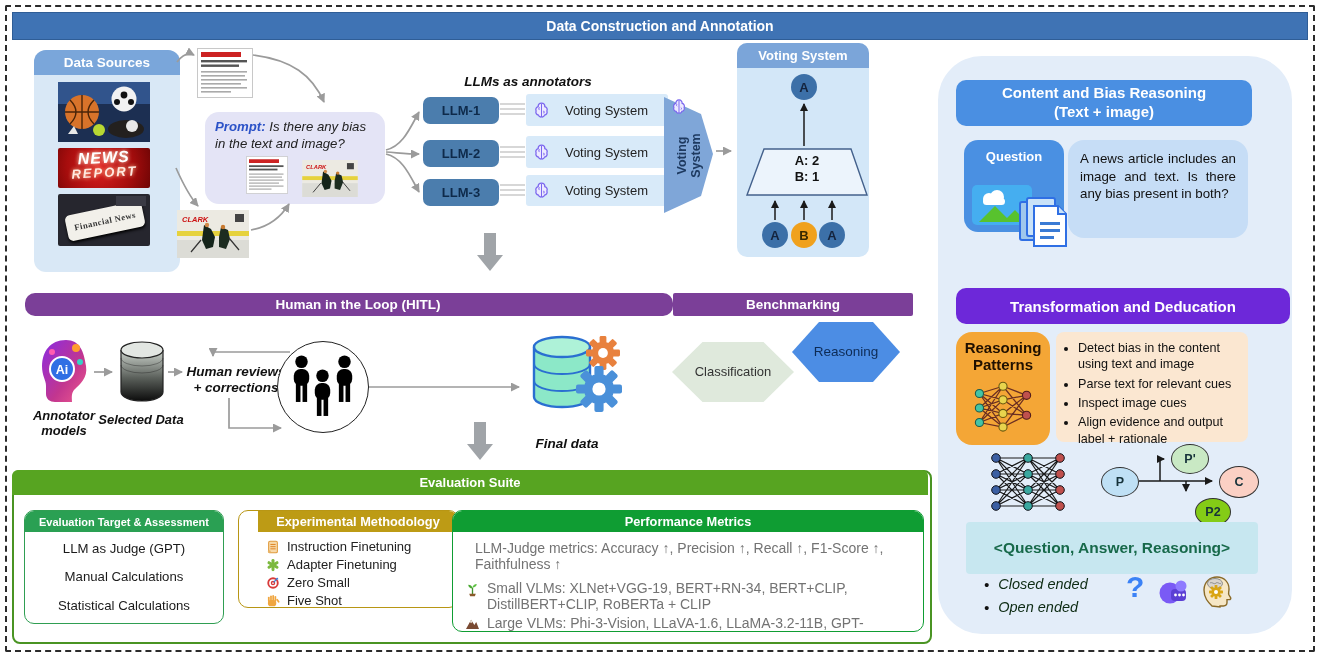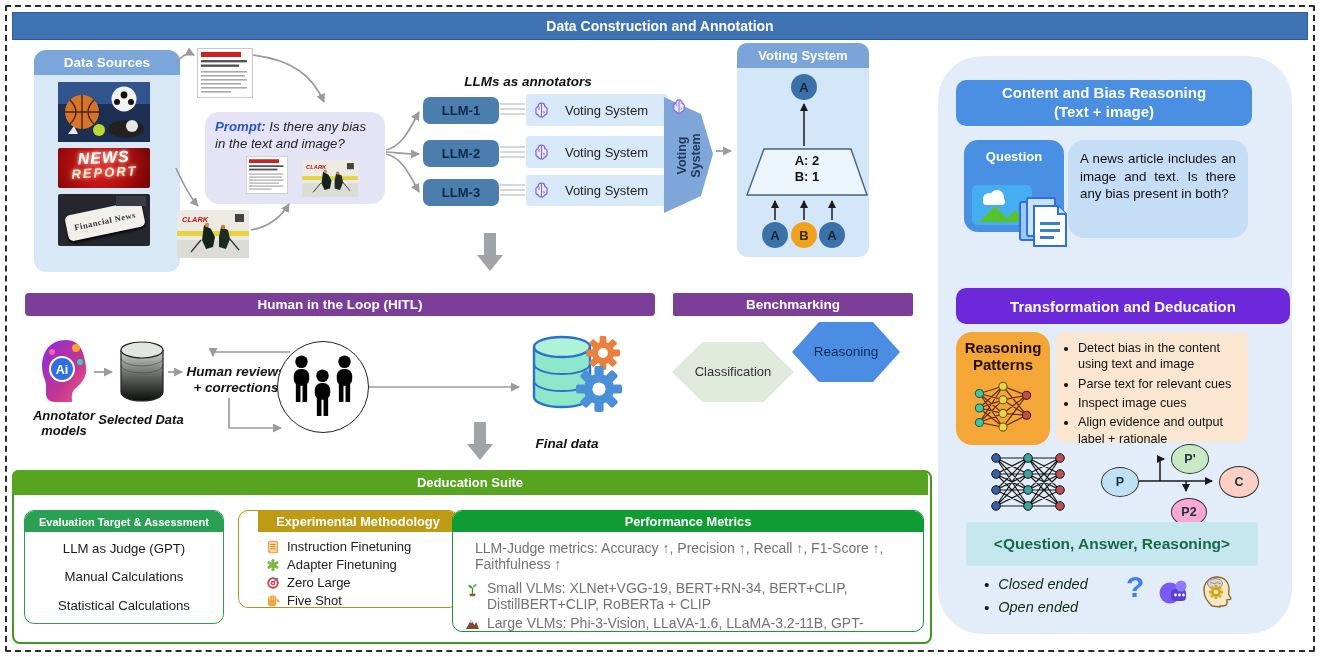--- a/index.html
+++ b/index.html
@@ -212,21 +212,21 @@
   <div class="abs circ" style="left:762px;top:222px;width:26px;height:26px;background:#3c70a8;font-size:13px;color:#14243e;">
     <span>A</span>
   </div>
   <div class="abs circ" style="left:791px;top:222px;width:26px;height:26px;background:#f0a11d;font-size:13px;color:#3a2a00;">
     <span>B</span>
   </div>
   <div class="abs circ" style="left:819px;top:222px;width:26px;height:26px;background:#3c70a8;font-size:13px;color:#14243e;">
     <span>A</span>
   </div>
 
-  <div class="abs bar" style="left:25px;top:293px;width:630px;height:23px;background:#7b3f98;border-radius:4px;font-size:13.5px;">
+  <div class="abs bar" style="left:25px;top:293px;width:630px;height:23px;background:#7b3f98;border-radius:10px;font-size:13.5px;padding-left:18px;">
     <span>Human in the Loop (HITL)</span>
   </div>
 
   <svg class="abs" style="left:36px;top:336px;" width="56" height="68" viewBox="0 0 56 68">
     <defs>
       <linearGradient id="aig" x1="0" y1="0" x2="1" y2="1">
         <stop offset="0" stop-color="#8a2be2"></stop>
           <stop offset="0.6" stop-color="#c2368f"></stop>
           <stop offset="1" stop-color="#f05a8e"></stop>
       </linearGradient>
@@ -290,21 +290,21 @@
   </div>
   <div class="abs hex" style="left:672px;top:342px;width:122px;height:60px;background:#dfe9dc;font-size:13px;color:#333;z-index:1;">
     <span>Classification</span>
   </div>
   <div class="abs hex" style="left:792px;top:322px;width:108px;height:60px;background:#4c8de4;font-size:13.5px;color:#0d2b55;z-index:2;">
     <span>Reasoning</span>
   </div>
 
   <div class="abs" style="left:12px;top:470px;width:916px;height:170px;background:#fff;border:2px solid #4a9423;border-radius:8px;"></div>
   <div class="abs bar" style="left:12px;top:470px;width:916px;height:25px;background:#57a421;border-radius:6px 6px 0 0;font-size:13px;">
-    <span>Deducation Suite</span>
+    <span>Evaluation Suite</span>
   </div>
 
   <div class="abs card" style="left:24px;top:510px;width:198px;height:112px;border:1.6px solid #2f9e52;">
     <div class="bar" style="height:21px;background:#2aa053;font-size:11px;">
       <span>Evaluation Target &amp; Assessment</span>
     </div>
     <div style="display:flex;flex-direction:column;justify-content:space-around;height:86px;padding:2px 4px;">
       <div style="text-align:center;font-size:13.2px;color:#1a1a1a;">LLM as Judge (GPT)</div>
       <div style="text-align:center;font-size:13.2px;color:#1a1a1a;">Manual Calculations</div>
       <div style="text-align:center;font-size:13.2px;color:#1a1a1a;">Statistical Calculations</div>
@@ -338,21 +338,21 @@
       </div>
       <div class="m-row">
         <svg width="14" height="14" viewBox="0 0 16 16">
           <circle cx="8" cy="8" r="6.5" fill="#d83a3a"></circle>
             <circle cx="8" cy="8" r="4.4" fill="#fff"></circle>
             <circle cx="8" cy="8" r="2.6" fill="#d83a3a"></circle>
             <circle cx="8" cy="8" r="1" fill="#fff"></circle>
           <path d="M13 2.5 L8.8 7.2" stroke="#3a7bd5" stroke-width="1.4"></path>
             <path d="M13.6 1.6 l0.4 2.4 -2.4 -0.4 z" fill="#3a7bd5"></path>
         </svg>
-        <span>Zero Large</span>
+        <span>Zero Small</span>
       </div>
       <div class="m-row">
         <svg width="14" height="14" viewBox="0 0 16 16">
           <g fill="#f0a640">
             <rect x="2.2" y="3" width="2" height="6" rx="1"></rect>
               <rect x="4.7" y="1.6" width="2" height="7" rx="1"></rect>
               <rect x="7.2" y="1.2" width="2" height="7.4" rx="1"></rect>
               <rect x="9.7" y="2.2" width="2" height="6.4" rx="1"></rect>
             <rect x="11.4" y="5.6" width="2" height="5" rx="1" transform="rotate(-35 12.4 6)"></rect>
             <rect x="2.2" y="6.8" width="9.5" height="7.2" rx="3.2"></rect>
@@ -465,28 +465,28 @@
         <circle cx="70" cy="56" r="4.3" fill="#c0504d"></circle>
     </g>
   </svg>
 
   <div class="abs ell" style="left:1101px;top:467px;width:36px;height:28px;background:#bfe0f5;">
     <span>P</span>
   </div>
   <div class="abs ell" style="left:1171px;top:444px;width:36px;height:28px;background:#c9e9c4;">
     <span>P'</span>
   </div>
-  <div class="abs ell" style="left:1171px;top:498px;width:34px;height:26px;background:#f9a8d4;">
+  <div class="abs ell" style="left:1195px;top:498px;width:34px;height:26px;background:#84cc16;">
     <span>P2</span>
   </div>
   <div class="abs ell" style="left:1219px;top:466px;width:38px;height:30px;background:#fbd0c4;">
     <span>C</span>
   </div>
 
-  <div class="abs bar" style="left:966px;top:522px;width:292px;height:44px;background:#c7e7f0;border-radius:4px;color:#17694a;font-size:15.5px;">
+  <div class="abs bar" style="left:966px;top:522px;width:292px;height:52px;background:#c7e7f0;border-radius:4px;color:#17694a;font-size:15.5px;">
     <span>&lt;Question, Answer, Reasoning&gt;</span>
   </div>
 
   <div class="abs" style="left:984px;top:576px;width:140px;">
     <div class="mode-row">
       <span class="dot">•</span>
       <span>Closed ended</span>
     </div>
     <div class="mode-row">
       <span class="dot">•</span>

